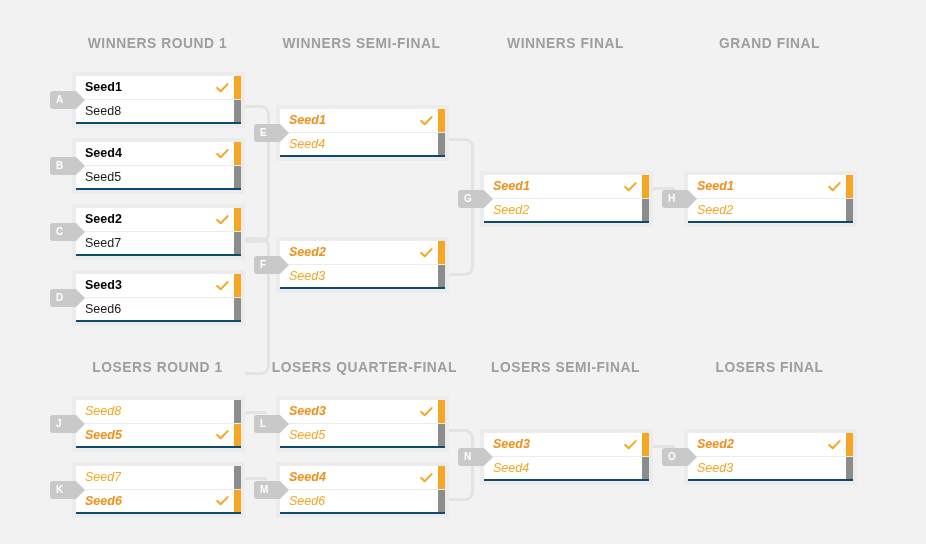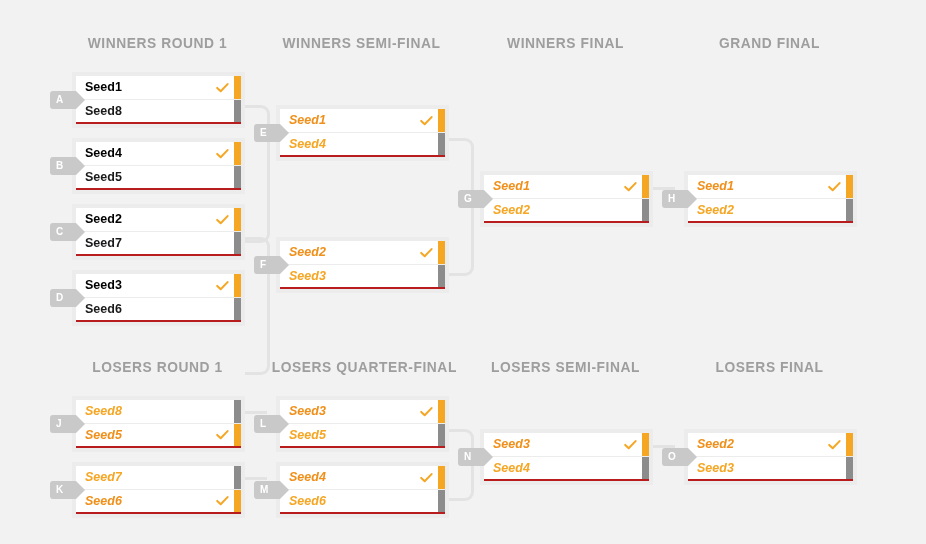--- a/index.html
+++ b/index.html
@@ -57,21 +57,21 @@
   }
 
   
   .match {
     position: absolute;
     background: #ececec;
     padding: 4px;
     box-sizing: border-box;
   }
   .match-inner {
-    background: #b91c1c;
+    background: #0c4a6e;
     box-sizing: border-box;
     width: 100%;
     height: 100%;
     position: relative;
   }
   .competitor {
     position: relative;
     height: 23px;
     box-sizing: border-box;
     display: flex;
@@ -81,21 +81,20 @@
     background: #ffffff;
   }
   .competitor + .competitor {
     border-top: 1px solid #ececec;
   }
   .c-name {
     font-size: 12.5px;
     line-height: 13px;
     white-space: nowrap;
     overflow: hidden;
-    font-weight: bold;
   }
   
   .state-real .c-name        { color: #1a1a1a; font-style: normal; }
   .state-real.is-winner .c-name { font-weight: bold; color: #000000; }
   
   .state-proj .c-name        { color: #f5a623; font-style: italic; }
   .state-proj.is-winner .c-name { font-weight: bold; color: #f0901a; }
 
   
   .scorebar {

